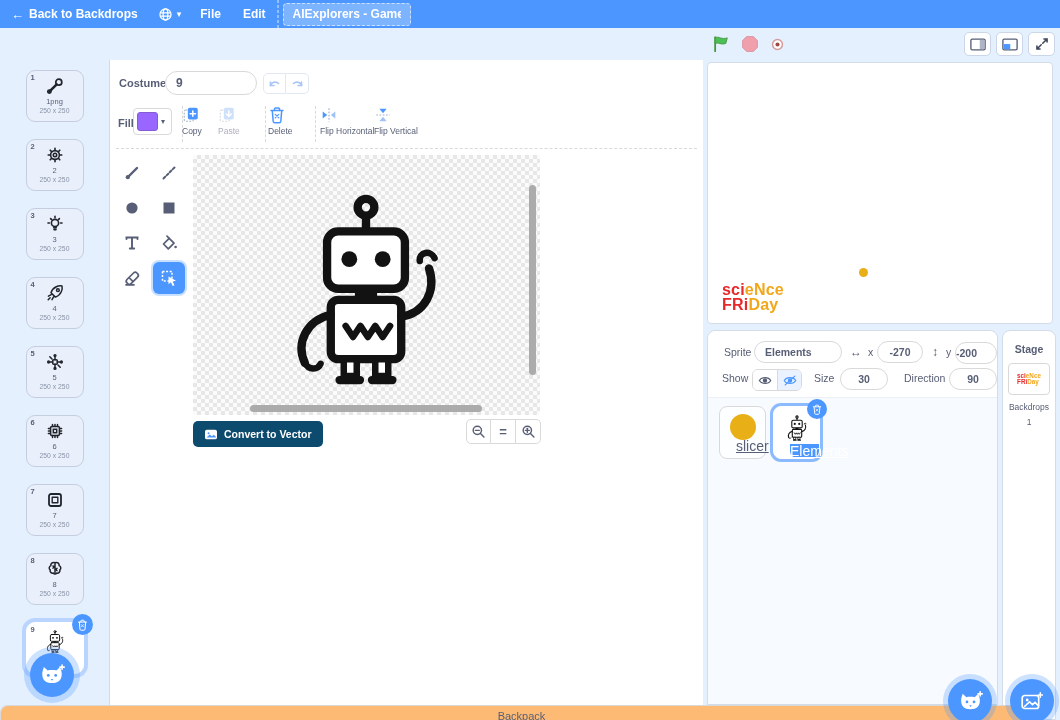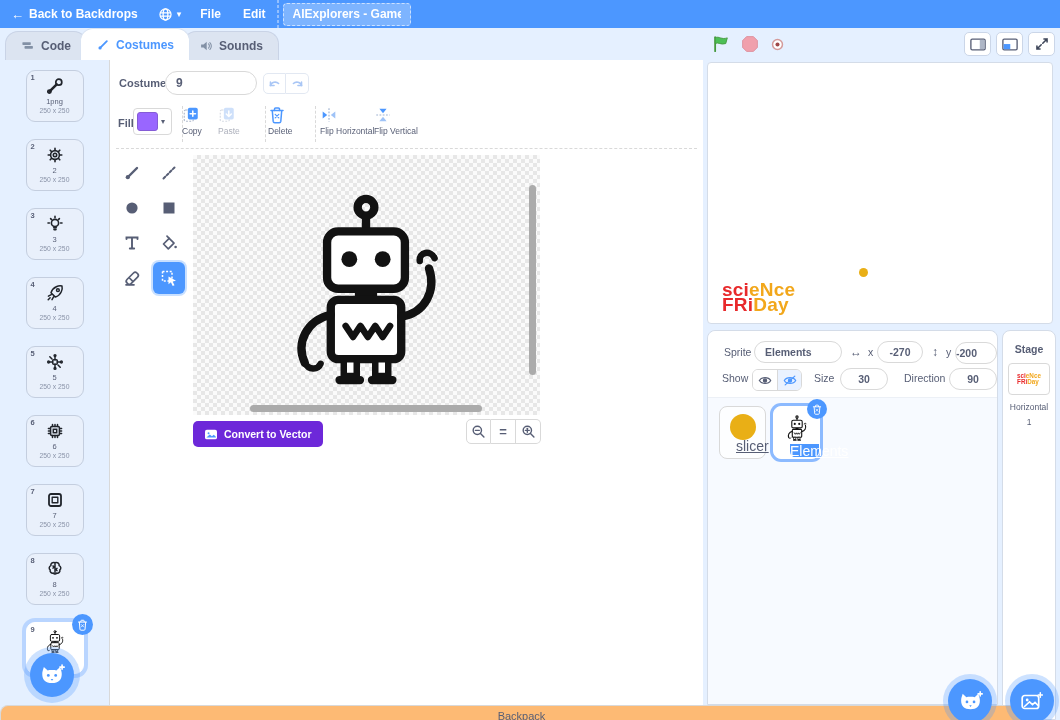--- a/index.html
+++ b/index.html
@@ -83,35 +83,35 @@
   .tool-btn svg { width:20px; height:20px; }
   .tool-btn.active { background:#4C97FF; color:#fff; box-shadow:0 0 0 2px rgba(76,151,255,.3); }
 
   .paint-canvas { position:absolute; left:83px; top:95px; width:347px; height:260px;
     background-image:conic-gradient(#E7E7E7 25%, #FBFBFB 0 50%, #E7E7E7 0 75%, #FBFBFB 0);
     background-size:8px 8px; cursor:crosshair; }
   .canvas-robot { position:absolute; left:78px; top:30px; width:190px; height:202px; }
   .v-scrollbar { position:absolute; right:4px; top:30px; width:7px; height:190px; background:#ABABAB; border-radius:4px; cursor:pointer; }
   .h-scrollbar { position:absolute; left:57px; bottom:3px; width:232px; height:7px; background:#ABABAB; border-radius:4px; cursor:pointer; }
 
-  .convert-btn { position:absolute; left:83px; top:361px; height:26px; padding:0 11px; background:#6d28d9;
+  .convert-btn { position:absolute; left:83px; top:361px; height:26px; padding:0 11px; background:#0c4a6e;
     border-radius:5px; display:flex; align-items:center; gap:6px; color:#fff; font-size:10.5px; font-weight:700; cursor:pointer; }
   .convert-btn svg { width:14px; height:11px; }
   .zoom-controls { position:absolute; left:356px; top:359px; display:flex; }
   .zoom-btn { width:25px; height:25px; background:#fff; border:1px solid #D9D9D9; display:flex;
     align-items:center; justify-content:center; color:#575E75; cursor:pointer; font-size:13px; font-weight:700; }
   .zoom-btn:first-child { border-radius:5px 0 0 5px; }
   .zoom-btn:last-child { border-radius:0 5px 5px 0; }
   .zoom-btn + .zoom-btn { border-left:none; }
   .zoom-btn svg { width:15px; height:15px; }
 
   
   .stage-box { position:absolute; left:707px; top:62px; width:346px; height:262px; background:#fff;
     border:1px solid #D4DCE8; border-radius:4px; overflow:hidden; }
-  .sf-logo { position:absolute; left:14px; bottom:11px; font-size:19px; font-weight:800;
+  .sf-logo { position:absolute; left:14px; bottom:11px; font-size:16px; font-weight:800;
     line-height:14.5px; letter-spacing:.2px; }
   .sf-red { color:#E8292B; } .sf-gold { color:#F2A71B; }
   .stage-dot { position:absolute; left:151px; top:205px; width:9px; height:9px; border-radius:50%;
     background:#E9AF16; cursor:pointer; }
   .sf-logo-mini { font-size:6.3px; font-weight:800; line-height:5.6px; text-align:left; }
 
   
   .sprite-pane { position:absolute; left:707px; top:330px; width:291px; height:375px; background:#F7FAFF;
     border:1px solid #D4DCE8; border-radius:8px 8px 0 0; }
   .sprite-info { position:absolute; left:0; top:0; width:100%; height:67px; background:#fff;
@@ -229,43 +229,20 @@
     </div>
     <div class="menu-item">
       <span>Edit</span>
     </div>
     <div class="menu-sep"></div>
     <div class="menu-sep"></div>
     <input class="project-input" value="AIExplorers - Game" style="">
   </div>
 
   <div class="tab-row">
-    <div class="tabs">
-      <div class="tab">
-        <svg width="14" height="14" viewBox="0 0 20 20">
-          <rect x="2" y="4.5" width="12" height="4" rx="1" fill="#8290A5"></rect>
-          <rect x="5" y="10" width="12" height="4" rx="1" fill="#8290A5"></rect>
-        </svg>
-        <span>Code</span>
-      </div>
-      <div class="tab active">
-        <svg width="14" height="14" viewBox="0 0 20 20">
-          <path d="M7 13 L15.5 4.5" stroke="#4C97FF" stroke-width="2.6" stroke-linecap="round"></path>
-          <circle cx="5.8" cy="14.2" r="2.3" fill="#4C97FF"></circle>
-        </svg>
-        <span>Costumes</span>
-      </div>
-      <div class="tab">
-        <svg width="14" height="14" viewBox="0 0 20 20">
-          <path d="M3 8 h3.5 L11 4 v12 L6.5 12 H3 Z" fill="#8290A5"></path>
-          <path d="M13.5 7 a4 4 0 0 1 0 6 M15.5 5 a7 7 0 0 1 0 10" fill="none" stroke="#8290A5" stroke-width="1.5" stroke-linecap="round"></path>
-        </svg>
-        <span>Sounds</span>
-      </div>
-    </div>
 
     <div class="stage-controls">
       <svg class="sc-icon" viewBox="0 0 20 20">
         <line x1="3.5" y1="2.5" x2="3.5" y2="18" stroke="#45993D" stroke-width="2" stroke-linecap="round"></line>
         <path d="M3.5 3 C8 1 10.5 5.5 17 3.2 L15.3 9.5 C9.5 11.5 7.5 7.5 3.5 9.5 Z" fill="#4CBF56" stroke="#45993D" stroke-width="1"></path>
       </svg>
       <svg class="sc-icon" viewBox="0 0 20 20">
         <polygon points="6.2,1.8 13.8,1.8 18.2,6.2 18.2,13.8 13.8,18.2 6.2,18.2 1.8,13.8 1.8,6.2" fill="#F0A0AC" stroke="#DB8E9C" stroke-width="1"></polygon>
       </svg>
       <svg class="sc-icon" viewBox="0 0 20 20" style="width:15px;height:15px">
@@ -645,21 +622,21 @@
   </div>
 
   <div class="stage-pane">
     <div class="stage-pane-title">Stage</div>
     <div class="backdrop-thumb">
       <div class="sf-logo-mini">
         <div><span class="sf-red">sci</span><span class="sf-gold">eNce</span></div>
         <div><span class="sf-red">FRi</span><span class="sf-gold">Day</span></div>
       </div>
     </div>
-    <div class="backdrops-label">Horizontal</div>
+    <div class="backdrops-label">Backdrops</div>
     <div class="backdrop-count">1</div>
   </div>
 
   <div class="add-sprite-btn">
     <svg viewBox="0 0 24 20">
         <use href="#sym-cat"></use>
       </svg>
   </div>
   <div class="add-backdrop-btn">
     <svg viewBox="0 0 22 18">

